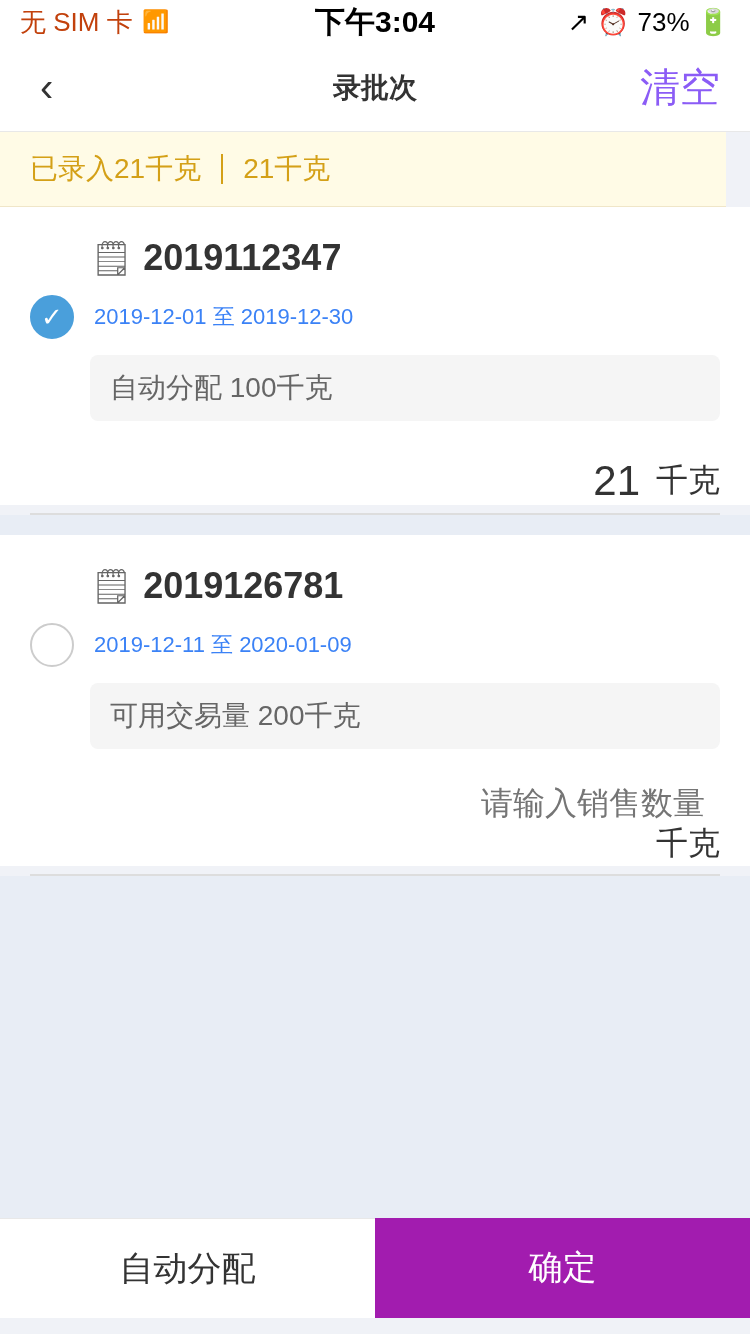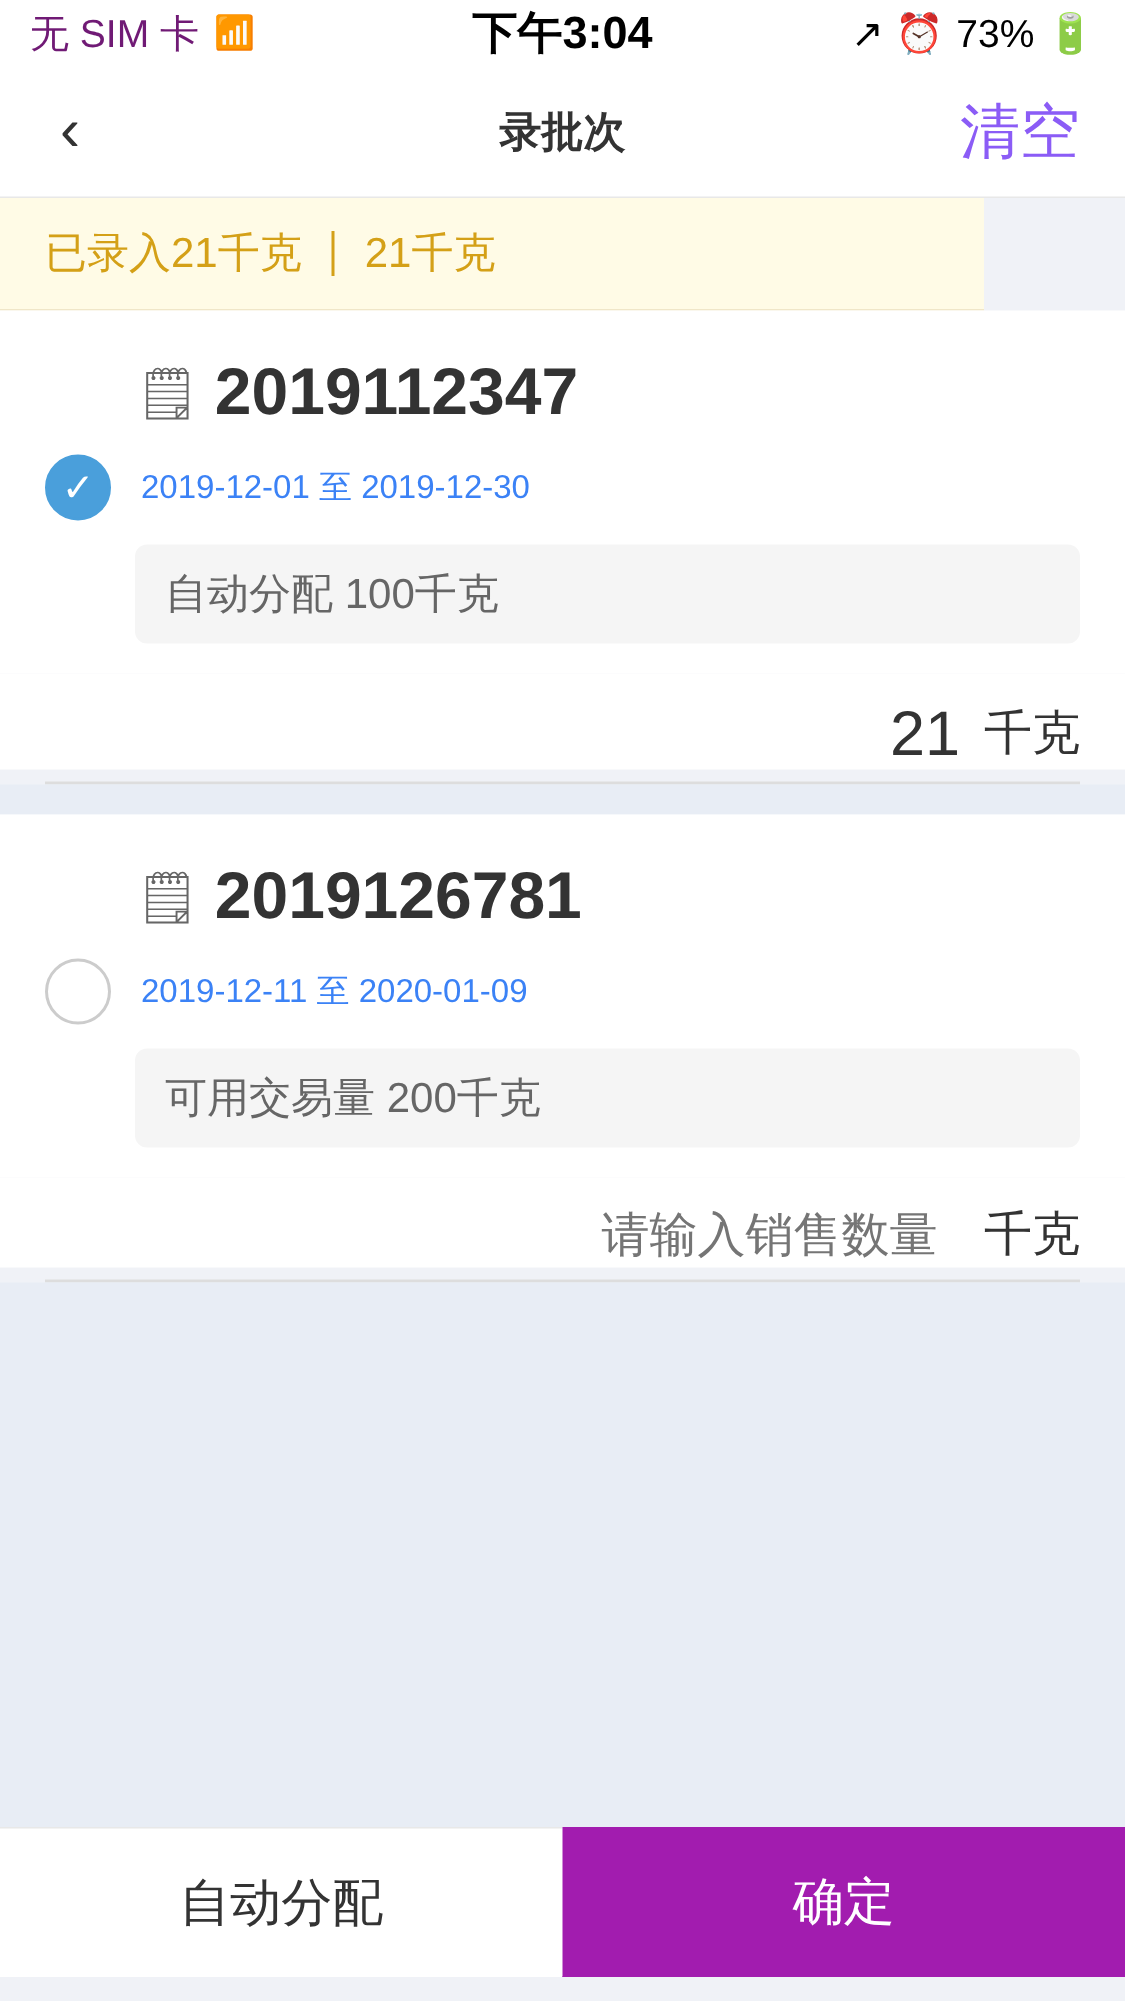--- a/index.html
+++ b/index.html
@@ -21,21 +21,21 @@
       align-items: center;
       justify-content: space-between;
       padding: 0 20px;
       font-size: 28px;
     }
     .status-left {
       display: flex;
       align-items: center;
       gap: 10px;
       font-size: 26px;
-      color: #701a75;
+      color: #c2410c;
     }
     .status-center {
       font-size: 30px;
       font-weight: 700;
       color: #000;
       position: absolute;
       left: 50%;
       transform: translateX(-50%);
     }
     .status-right {
@@ -75,21 +75,21 @@
       transform: translateX(-50%);
     }
     .nav-clear {
       font-size: 40px;
       color: #8b5cf6;
       cursor: pointer;
     }
 
     
     .info-banner {
-      width: 656px;
+      width: 726px;
       background: #fffbe6;
       padding: 18px 30px;
       display: flex;
       align-items: center;
       gap: 20px;
       border-bottom: 1px solid #f0e6c8;
     }
     .info-item {
       font-size: 28px;
       color: #d4a017;
@@ -114,21 +114,21 @@
       align-items: center;
       gap: 10px;
       margin-bottom: 16px;
       padding-left: 60px;
     }
     .batch-icon {
       font-size: 34px;
       color: #666;
     }
     .batch-id {
-      font-size: 44px;
+      font-size: 36px;
       color: #333;
       font-weight: 600;
     }
 
     .batch-row {
       display: flex;
       align-items: center;
       gap: 20px;
       margin-bottom: 16px;
     }
@@ -193,24 +193,25 @@
     
     .section-divider {
       width: 750px;
       height: 20px;
       background: #e8edf5;
     }
 
     
     .input-row {
       display: flex;
-      align-items: center;
+      align-items: flex-end;
       justify-content: flex-end;
       padding: 16px 30px 0 30px;
       background: #fff;
+      flex-direction: column;
     }
     .input-field {
       font-size: 32px;
       color: #ccc;
       text-align: right;
       border: none;
       outline: none;
       background: transparent;
       flex: 1;
       text-align: right;

